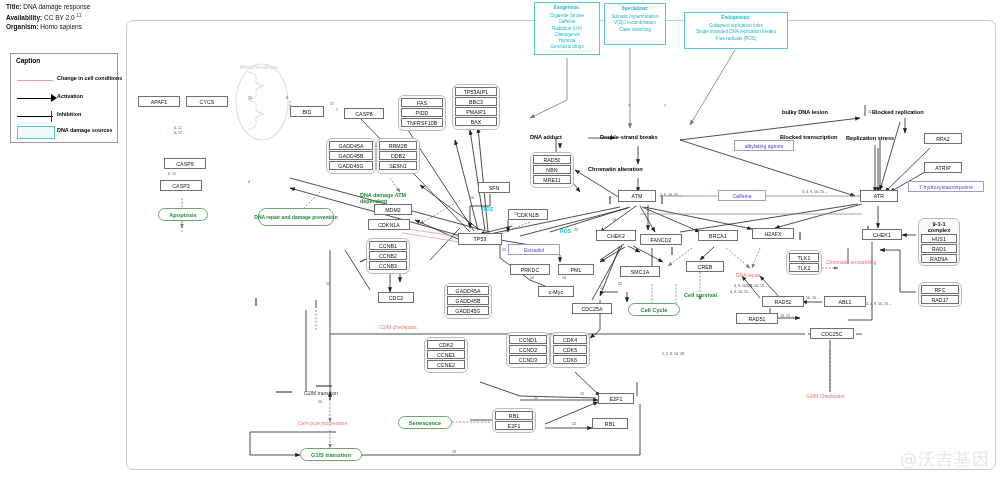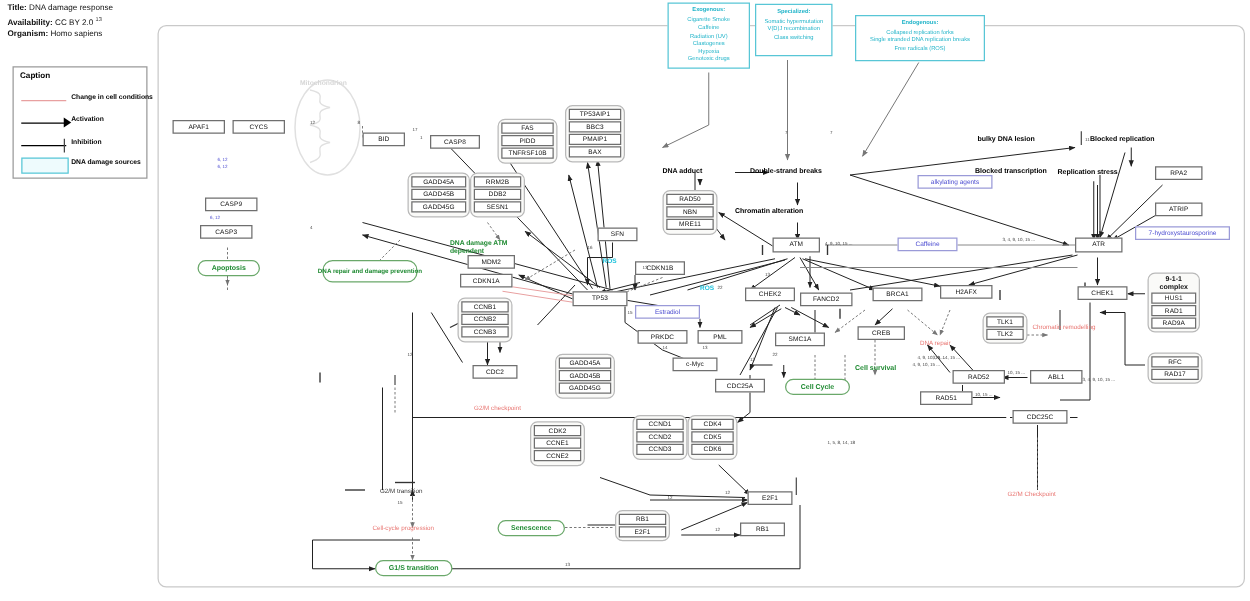--- a/index.html
+++ b/index.html
@@ -504,13 +504,14 @@
   <div class="enum" style="left:326px;top:282px">12</div>
   <div class="enum" style="left:534px;top:396px">12</div>
   <div class="enum" style="left:580px;top:392px">12</div>
   <div class="enum" style="left:572px;top:422px">12</div>
   <div class="enum" style="left:452px;top:450px">13</div>
   <div class="enum" style="left:662px;top:352px">1, 5, 8, 14, 18</div>
   <div class="enum" style="left:318px;top:400px">15</div>
   <div class="enum" style="left:318px;top:428px"></div>
   <div class="enum" style="left:746px;top:284px">3, 9, 14, 15 ...</div>
 
+  <div class="wm">@沃吉基因</div>
 </div>
 
 </body></html>

